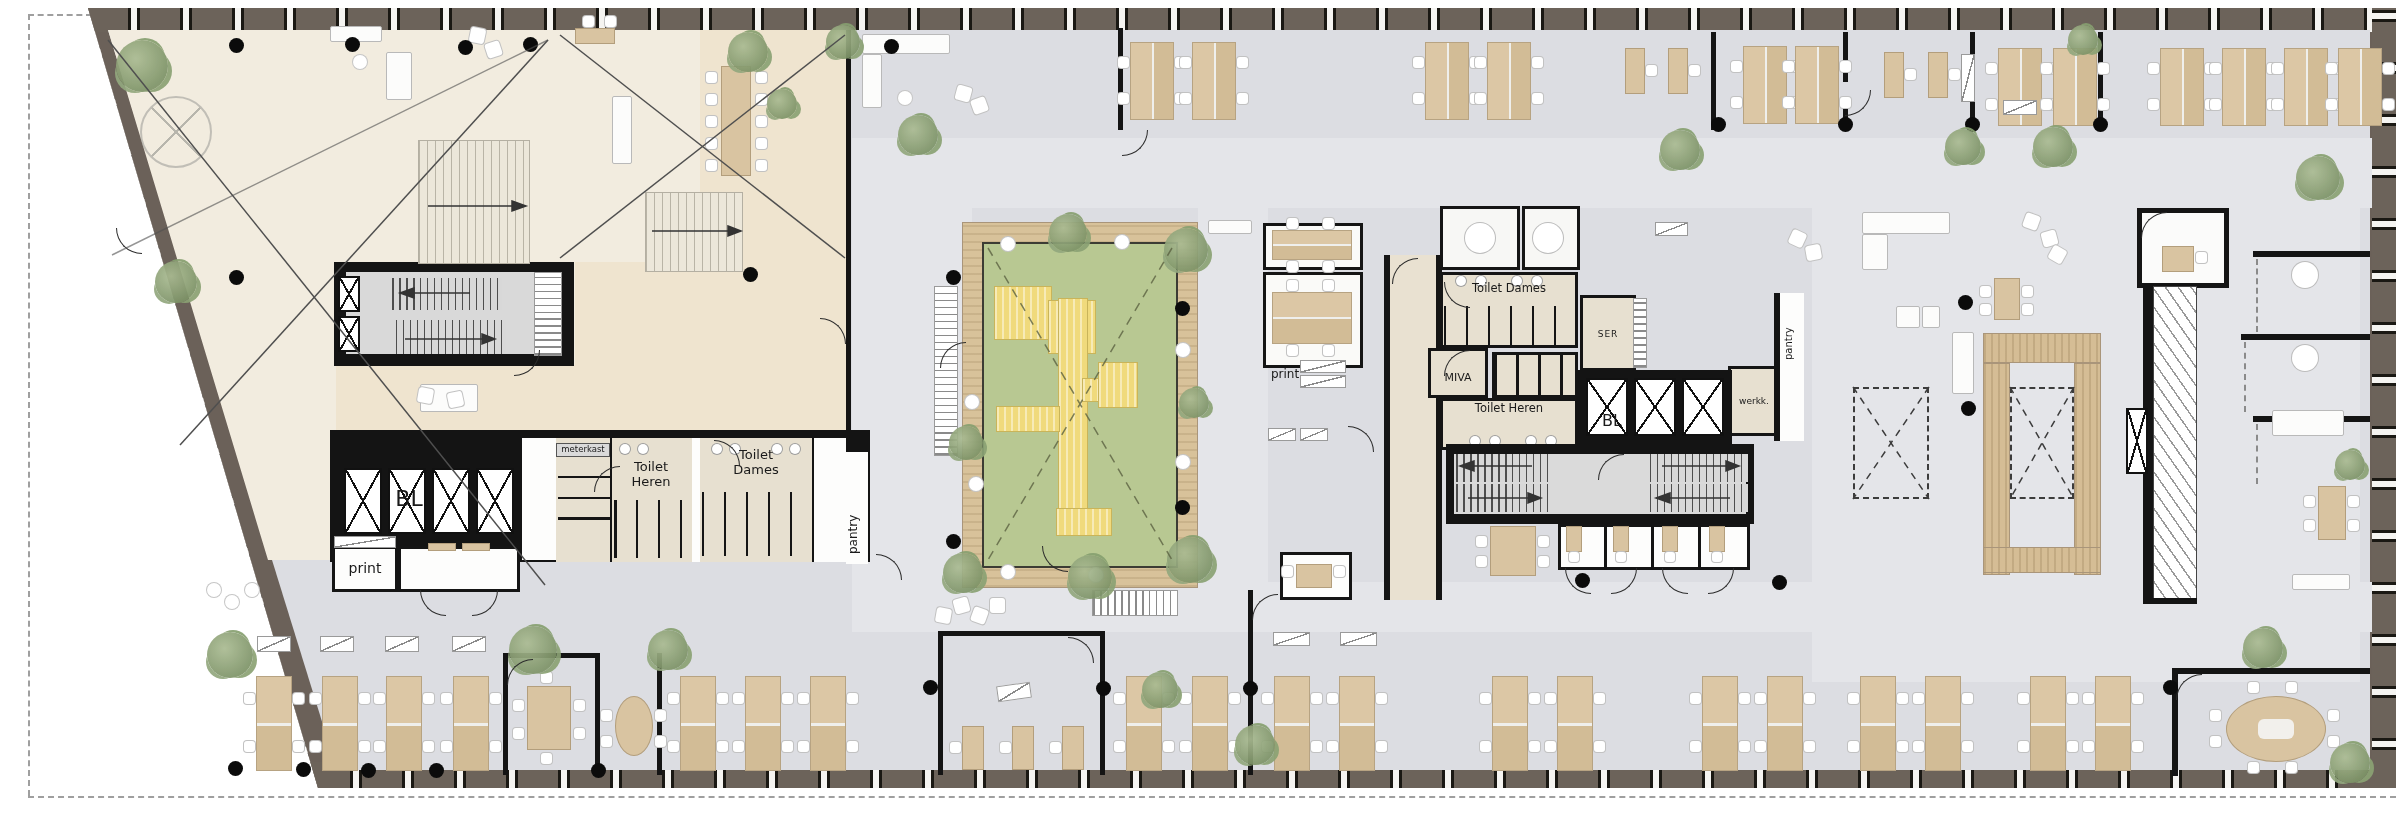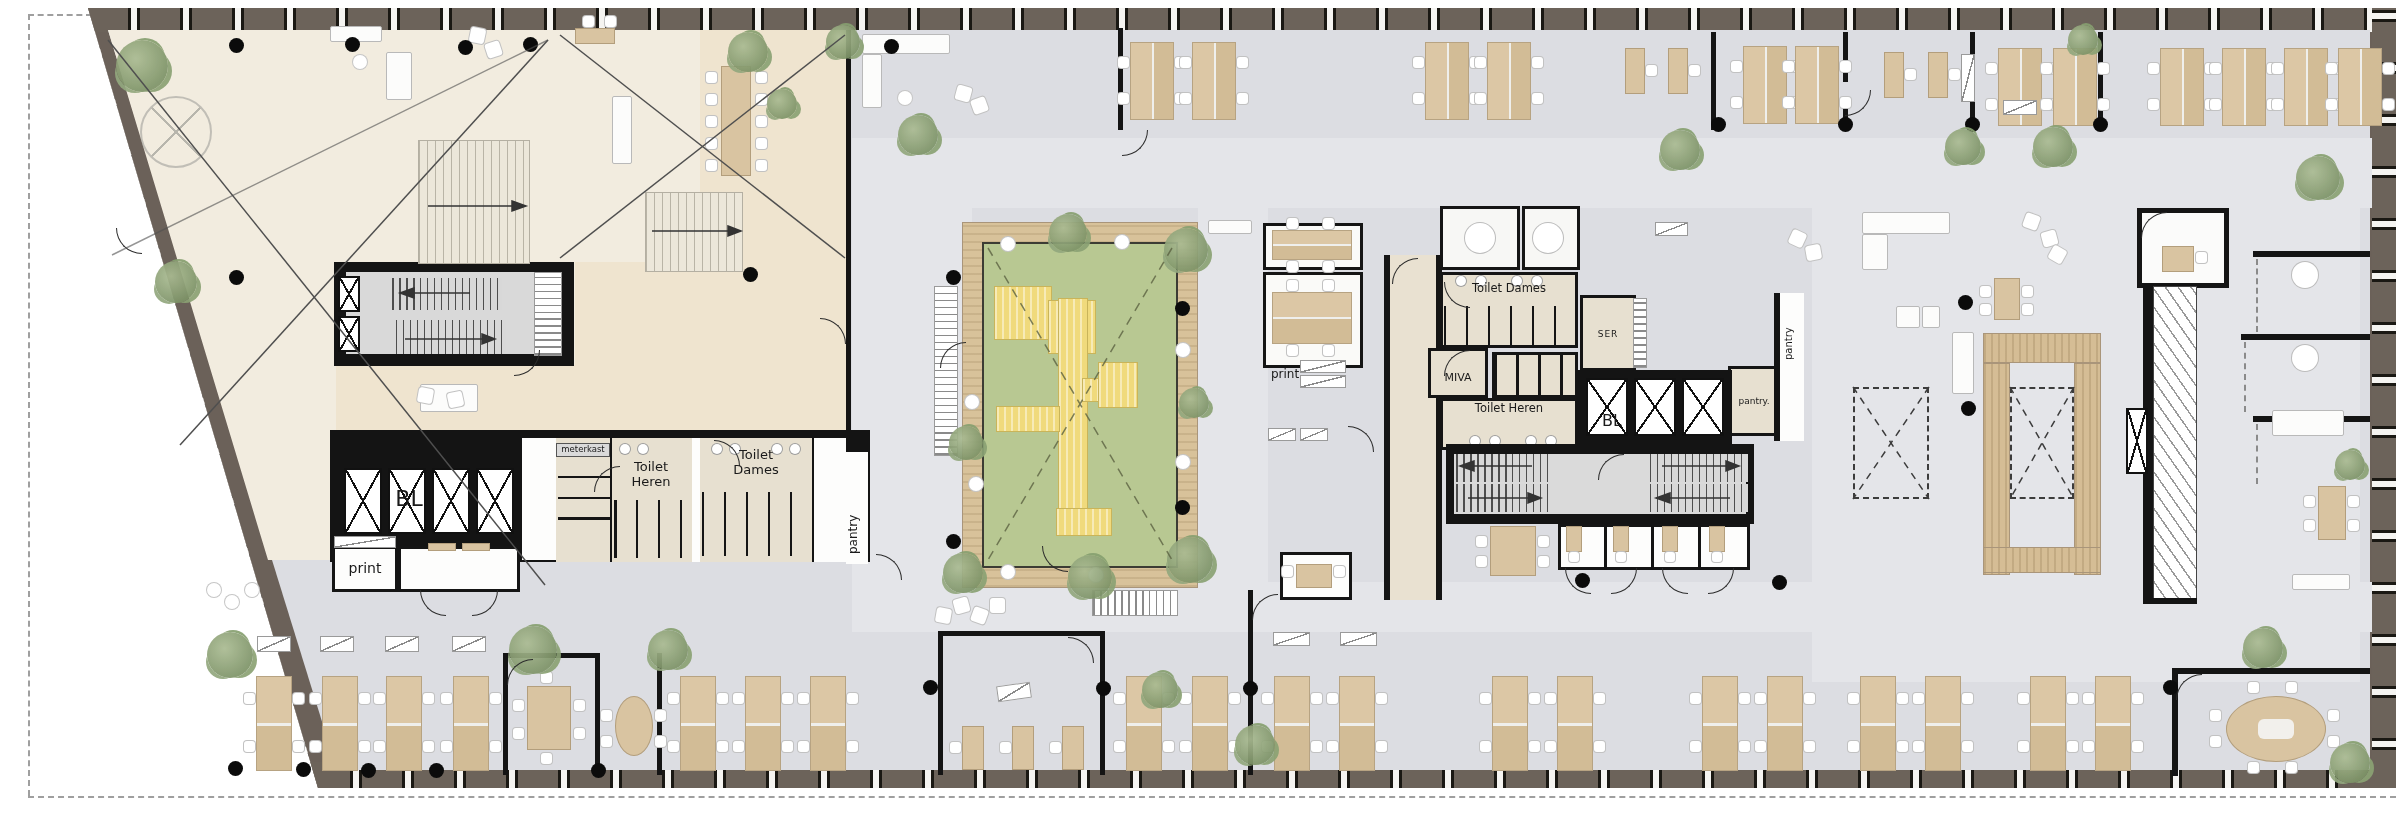--- a/index.html
+++ b/index.html
@@ -556,16 +556,16 @@
     <span class="lbl" id="lbl-l-dames">Toilet Dames</span>
     <span class="lbl vert" id="lbl-l-pantry">pantry</span>
     <span class="lbl" id="lbl-l-bl">BL</span>
     <span class="lbl" id="lbl-l-print">print</span>
     <span class="lbl" id="lbl-m-print">print</span>
     <span class="lbl" id="lbl-m-dames">Toilet Dames</span>
     <span class="lbl" id="lbl-m-miva">MIVA</span>
     <span class="lbl" id="lbl-m-heren">Toilet Heren</span>
     <span class="lbl" id="lbl-m-ser">SER</span>
     <span class="lbl" id="lbl-m-bl">BL</span>
-    <span class="lbl" id="lbl-m-werkk">pantry.</span>
+    <span class="lbl" id="lbl-m-werkk">werkk.</span>
     <span class="lbl vert" id="lbl-m-pantry">pantry</span>
   </div>
 </div>
 
 </body></html>

